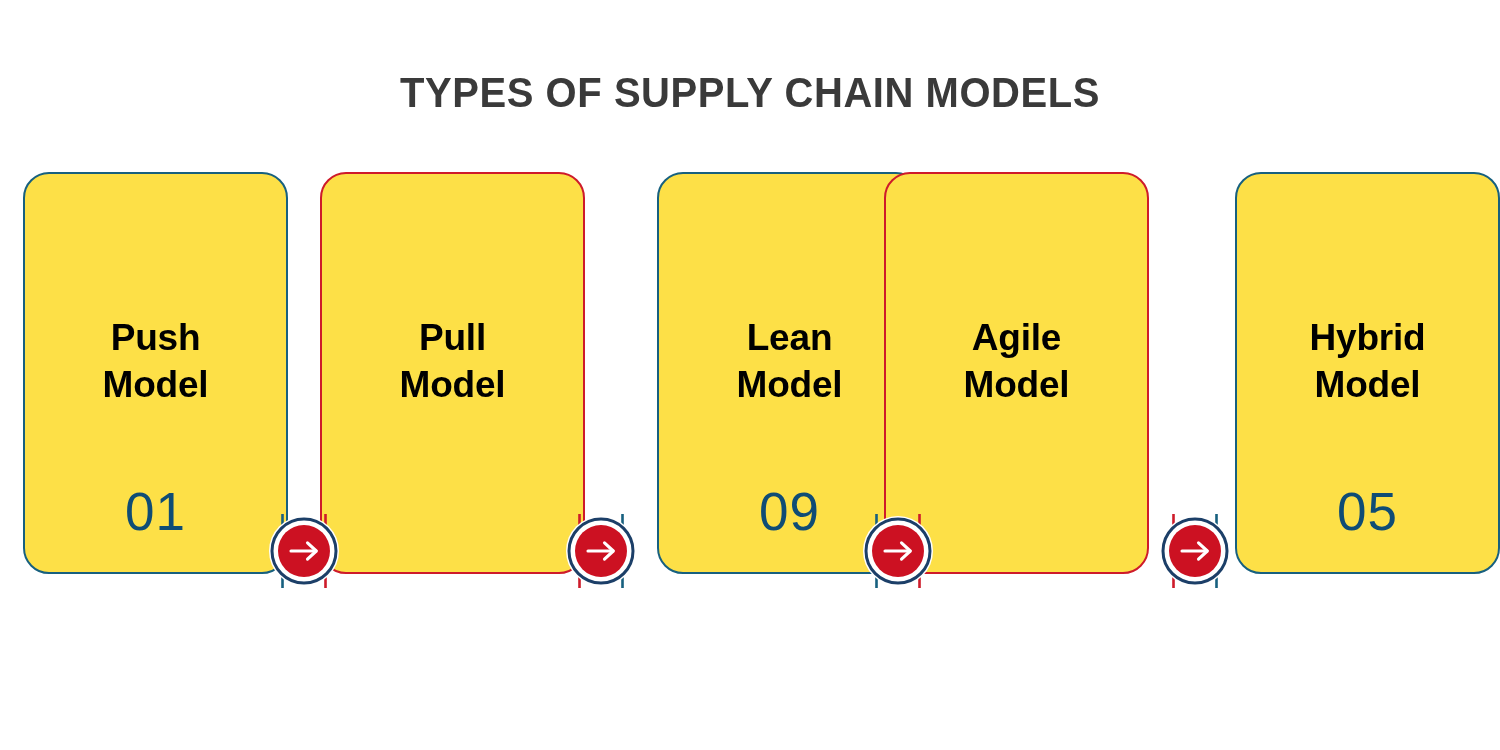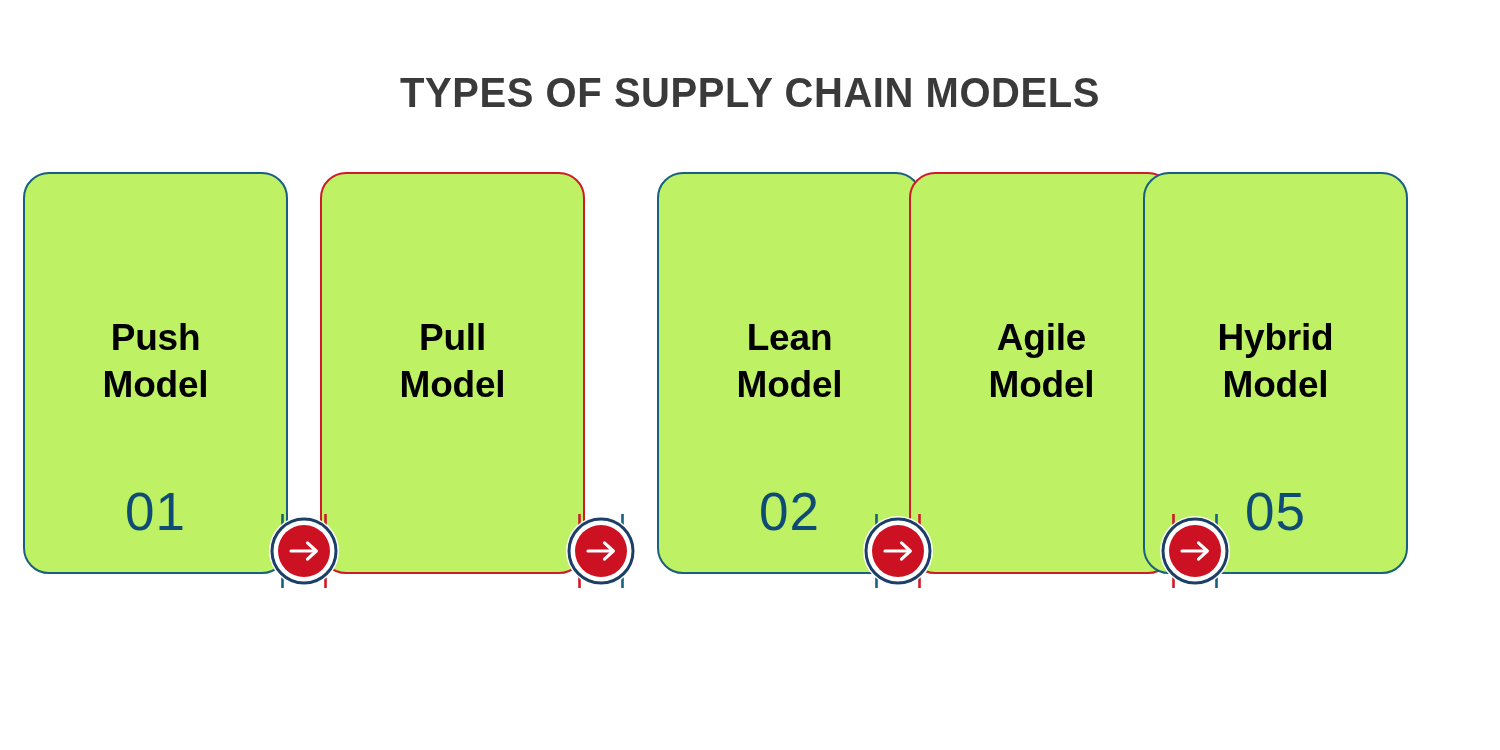--- a/index.html
+++ b/index.html
@@ -45,21 +45,21 @@
     width:1454px;
     height:402px;
   }
 
   .card {
     position:absolute;
     top:0;
     width:265px;
     height:402px;
     border-radius:26px;
-    background:#bef264;
+    background:#fde047;
     border:2.6px solid #17607f;
   }
   .card.is-red { border-color:#ce1b2a; }
 
   .card-label {
     position:absolute;
     left:0;
     right:0;
     top:140px;
     text-align:center;
@@ -108,27 +108,27 @@
 Model</div>
         <div class="card-number">01</div>
       </div>
       <div class="card is-red" style="left: 297px;">
         <div class="card-label">Pull
 Model</div>
       </div>
       <div class="card" style="left: 594px; margin-left: 40px;">
         <div class="card-label">Lean
 Model</div>
-        <div class="card-number">02</div>
+        <div class="card-number">09</div>
       </div>
-      <div class="card is-red" style="left: 886px;">
+      <div class="card is-red" style="left: 861px;">
         <div class="card-label">Agile
 Model</div>
       </div>
-      <div class="card" style="left: 1120px;">
+      <div class="card" style="left: 1212px;">
         <div class="card-label">Hybrid
 Model</div>
         <div class="card-number">05</div>
       </div>
       <div class="connector" style="left: 244px;">
         <svg viewBox="0 0 74 74" xmlns="http://www.w3.org/2000/svg">
           <line x1="15.5" y1="0" x2="15.5" y2="74" stroke="#17607f" stroke-width="2.6"></line>
           <line x1="58.5" y1="0" x2="58.5" y2="74" stroke="#ce1b2a" stroke-width="2.6"></line>
           <circle cx="37" cy="37" r="35" fill="#ffffff"></circle>
           <circle cx="37" cy="37" r="32" fill="none" stroke="#1c3f68" stroke-width="3"></circle>

